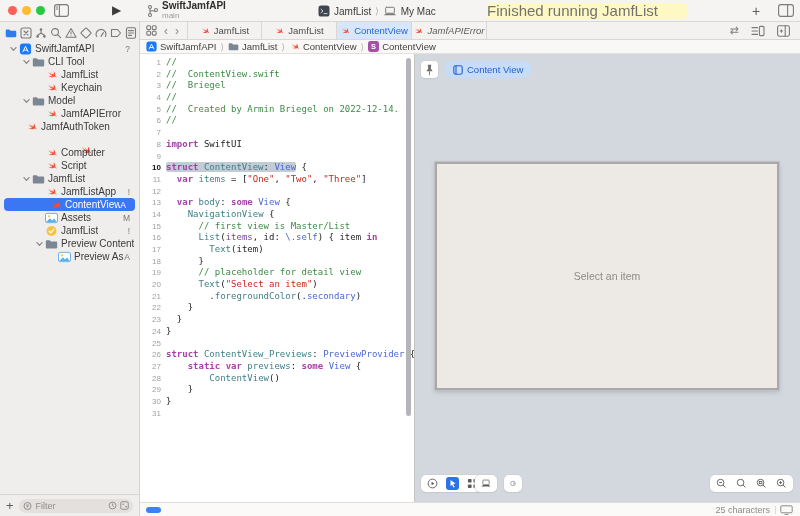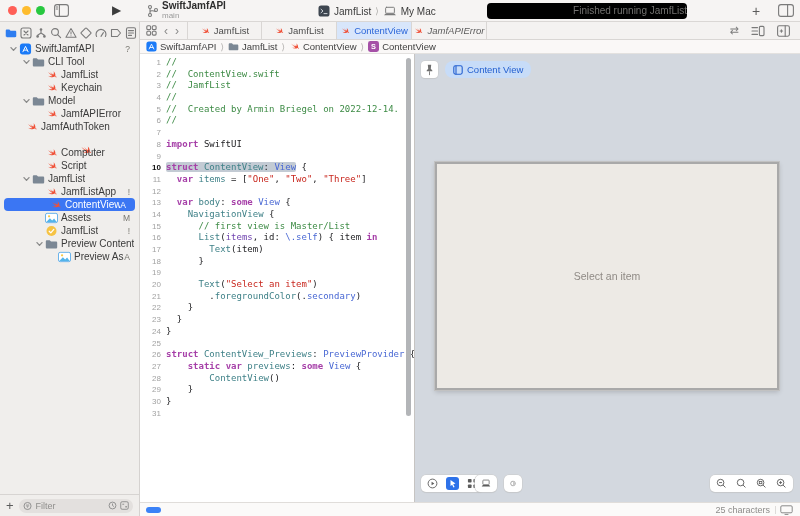--- a/index.html
+++ b/index.html
@@ -16,21 +16,21 @@
   #tl-min  { left:22px; background:#febc2e; }
   #tl-zoom { left:36px; background:#28c840; }
   #sidebar-toggle { left:54px; top:4px; width:15px; height:13px; }
   #run-btn { left:112px; top:4px; font-size:12px; color:#3c3c3c; line-height:13px; }
   #branch-icon { left:146px; top:4px; width:13px; height:14px; }
   #scheme-title { left:162px; top:1px; line-height:10px; }
   #scheme-title .proj { font-size:10px; font-weight:bold; color:#2d2d2d; }
   #scheme-title .br   { font-size:8px; color:#9a9a9a; }
   #scheme-area { left:318px; top:3px; height:16px; display:flex; align-items:center; gap:4px; font-size:10px; color:#3a3a3a; }
   .sep-chev { color:#b0aeac; font-size:9px; }
-  #status-pill { left:487px; top:3px; width:200px; height:16px; background:#000000; border-radius:4px; text-align:right; line-height:16px; font-size:10px; color:#737270; }
+  #status-pill { left:487px; top:3px; width:200px; height:16px; background:#fef9c3; border-radius:4px; text-align:left; line-height:16px; font-size:15px; color:#737270; }
   #toolbar-plus { left:752px; top:3px; font-size:14px; color:#5c5c5c; }
   #toolbar-layout { left:778px; top:4px; width:16px; height:13px; }
 
   
   #navigator { position:absolute; top:22px; left:0; width:140px; bottom:0; background:#f0eeec; border-right:1px solid #d5d2d0; }
   #nav-tabs { position:absolute; top:4px; left:5px; right:2px; height:13px; display:flex; align-items:center; justify-content:space-between; }
   #nav-tabs .nt { width:12px; height:12px; }
   #nav-tree { position:absolute; top:20px; left:0; right:0; }
   .nav-row { height:13px; display:flex; align-items:center; font-size:10px; color:#3a3a3a; }
   .nav-row .chev { width:11px; height:8px; flex:0 0 11px; }
@@ -520,37 +520,37 @@
         </svg>
       </span>
       <span>ContentView</span>
     </span>
   </div>
 
 <div id="editor">
   <div id="code">
       <div class="code-line"><span class="gut">1</span><span class="src"><span class="tk-c">//</span></span></div>
       <div class="code-line"><span class="gut">2</span><span class="src"><span class="tk-c">//  ContentView.swift</span></span></div>
-      <div class="code-line"><span class="gut">3</span><span class="src"><span class="tk-c">//  JamfList</span></span></div>
+      <div class="code-line"><span class="gut">3</span><span class="src"><span class="tk-c">//  Briegel</span></span></div>
       <div class="code-line"><span class="gut">4</span><span class="src"><span class="tk-c">//</span></span></div>
       <div class="code-line"><span class="gut">5</span><span class="src"><span class="tk-c">//  Created by Armin Briegel on 2022-12-14.</span></span></div>
       <div class="code-line"><span class="gut">6</span><span class="src"><span class="tk-c">//</span></span></div>
       <div class="code-line"><span class="gut">7</span><span class="src"></span></div>
       <div class="code-line"><span class="gut">8</span><span class="src"><span class="tk-k">import</span><span class="tk-p"> SwiftUI</span></span></div>
       <div class="code-line"><span class="gut">9</span><span class="src"></span></div>
       <div class="code-line"><span class="gut b">10</span><span class="src"><span class="hl"><span class="tk-k">struct</span><span class="tk-p"> </span><span class="tk-t">ContentView</span><span class="tk-p">: </span><span class="tk-b">View</span></span><span class="tk-p"> {</span></span></div>
       <div class="code-line"><span class="gut">11</span><span class="src"><span class="tk-p">  </span><span class="tk-k">var</span><span class="tk-p"> </span><span class="tk-t">items</span><span class="tk-p"> = [</span><span class="tk-s">"One"</span><span class="tk-p">, </span><span class="tk-s">"Two"</span><span class="tk-p">, </span><span class="tk-s">"Three"</span><span class="tk-p">]</span></span></div>
       <div class="code-line"><span class="gut">12</span><span class="src"></span></div>
       <div class="code-line"><span class="gut">13</span><span class="src"><span class="tk-p">  </span><span class="tk-k">var</span><span class="tk-p"> </span><span class="tk-t">body</span><span class="tk-p">: </span><span class="tk-k">some</span><span class="tk-p"> </span><span class="tk-b">View</span><span class="tk-p"> {</span></span></div>
       <div class="code-line"><span class="gut">14</span><span class="src"><span class="tk-p">    </span><span class="tk-t">NavigationView</span><span class="tk-p"> {</span></span></div>
       <div class="code-line"><span class="gut">15</span><span class="src"><span class="tk-p">      </span><span class="tk-c">// first view is Master/List</span></span></div>
       <div class="code-line"><span class="gut">16</span><span class="src"><span class="tk-p">      </span><span class="tk-t">List</span><span class="tk-p">(</span><span class="tk-v">items</span><span class="tk-p">, id: </span><span class="tk-b">\.self</span><span class="tk-p">) { item </span><span class="tk-k">in</span></span></div>
       <div class="code-line"><span class="gut">17</span><span class="src"><span class="tk-p">        </span><span class="tk-t">Text</span><span class="tk-p">(item)</span></span></div>
       <div class="code-line"><span class="gut">18</span><span class="src"><span class="tk-p">      }</span></span></div>
-      <div class="code-line"><span class="gut">19</span></div>
+      <div class="code-line"><span class="gut">19</span><span class="src"><span class="tk-p">      </span><span class="tk-c">// placeholder for detail view</span></span></div>
       <div class="code-line"><span class="gut">20</span><span class="src"><span class="tk-p">      </span><span class="tk-t">Text</span><span class="tk-p">(</span><span class="tk-s">"Select an item"</span><span class="tk-p">)</span></span></div>
       <div class="code-line"><span class="gut">21</span><span class="src"><span class="tk-p">        .</span><span class="tk-t">foregroundColor</span><span class="tk-p">(.</span><span class="tk-b">secondary</span><span class="tk-p">)</span></span></div>
       <div class="code-line"><span class="gut">22</span><span class="src"><span class="tk-p">    }</span></span></div>
       <div class="code-line"><span class="gut">23</span><span class="src"><span class="tk-p">  }</span></span></div>
       <div class="code-line"><span class="gut">24</span><span class="src"><span class="tk-p">}</span></span></div>
       <div class="code-line"><span class="gut">25</span><span class="src"></span></div>
       <div class="code-line"><span class="gut">26</span><span class="src"><span class="tk-k">struct</span><span class="tk-p"> </span><span class="tk-t">ContentView_Previews</span><span class="tk-p">: </span><span class="tk-b">PreviewProvider</span><span class="tk-p"> {</span></span></div>
       <div class="code-line"><span class="gut">27</span><span class="src"><span class="tk-p">    </span><span class="tk-k">static</span><span class="tk-p"> </span><span class="tk-k">var</span><span class="tk-p"> </span><span class="tk-t">previews</span><span class="tk-p">: </span><span class="tk-k">some</span><span class="tk-p"> </span><span class="tk-b">View</span><span class="tk-p"> {</span></span></div>
       <div class="code-line"><span class="gut">28</span><span class="src"><span class="tk-p">        </span><span class="tk-t">ContentView</span><span class="tk-p">()</span></span></div>
       <div class="code-line"><span class="gut">29</span><span class="src"><span class="tk-p">    }</span></span></div>

